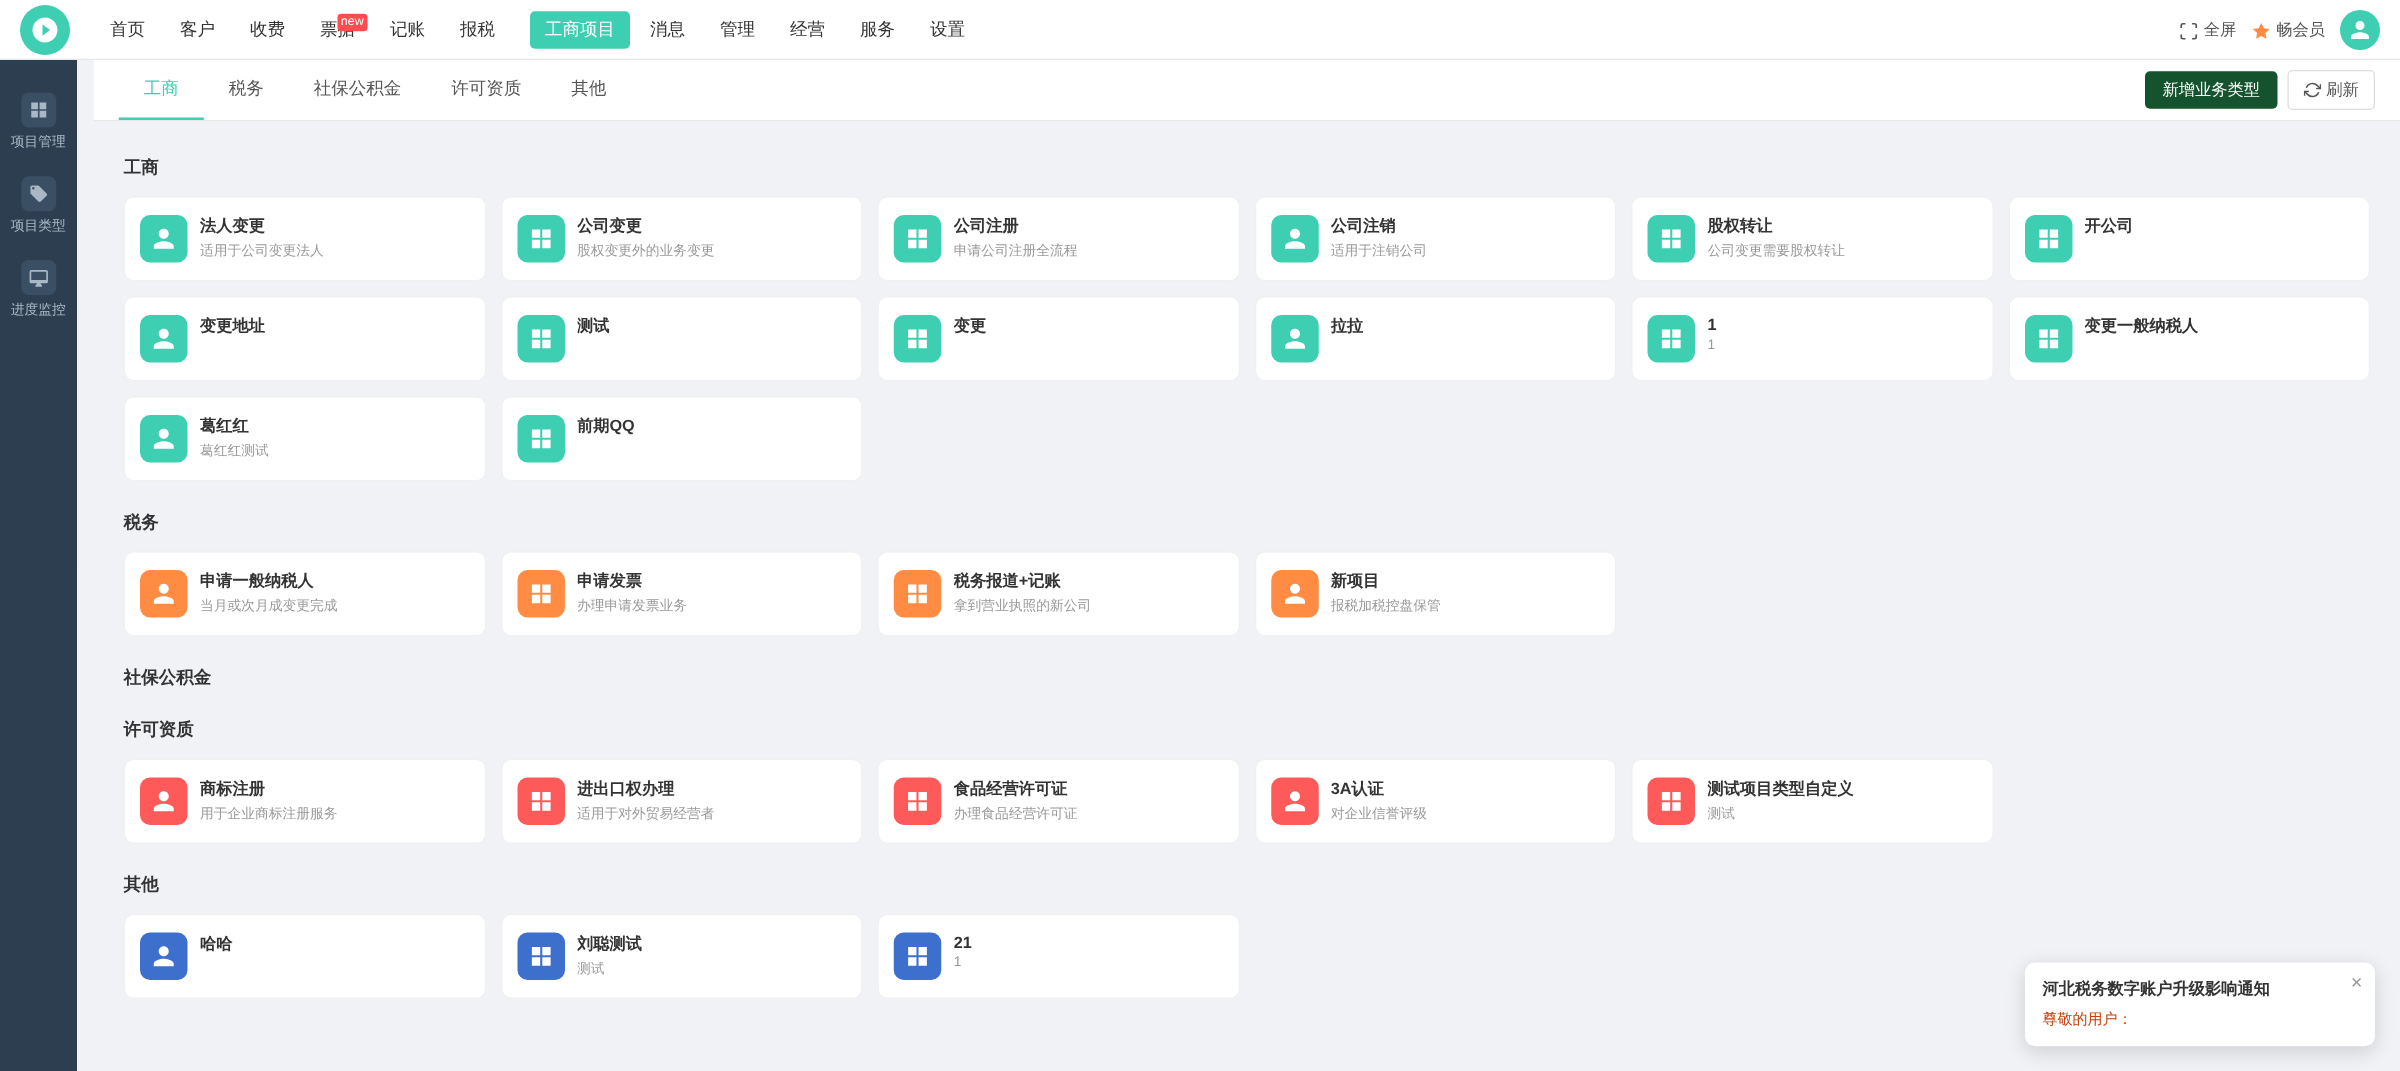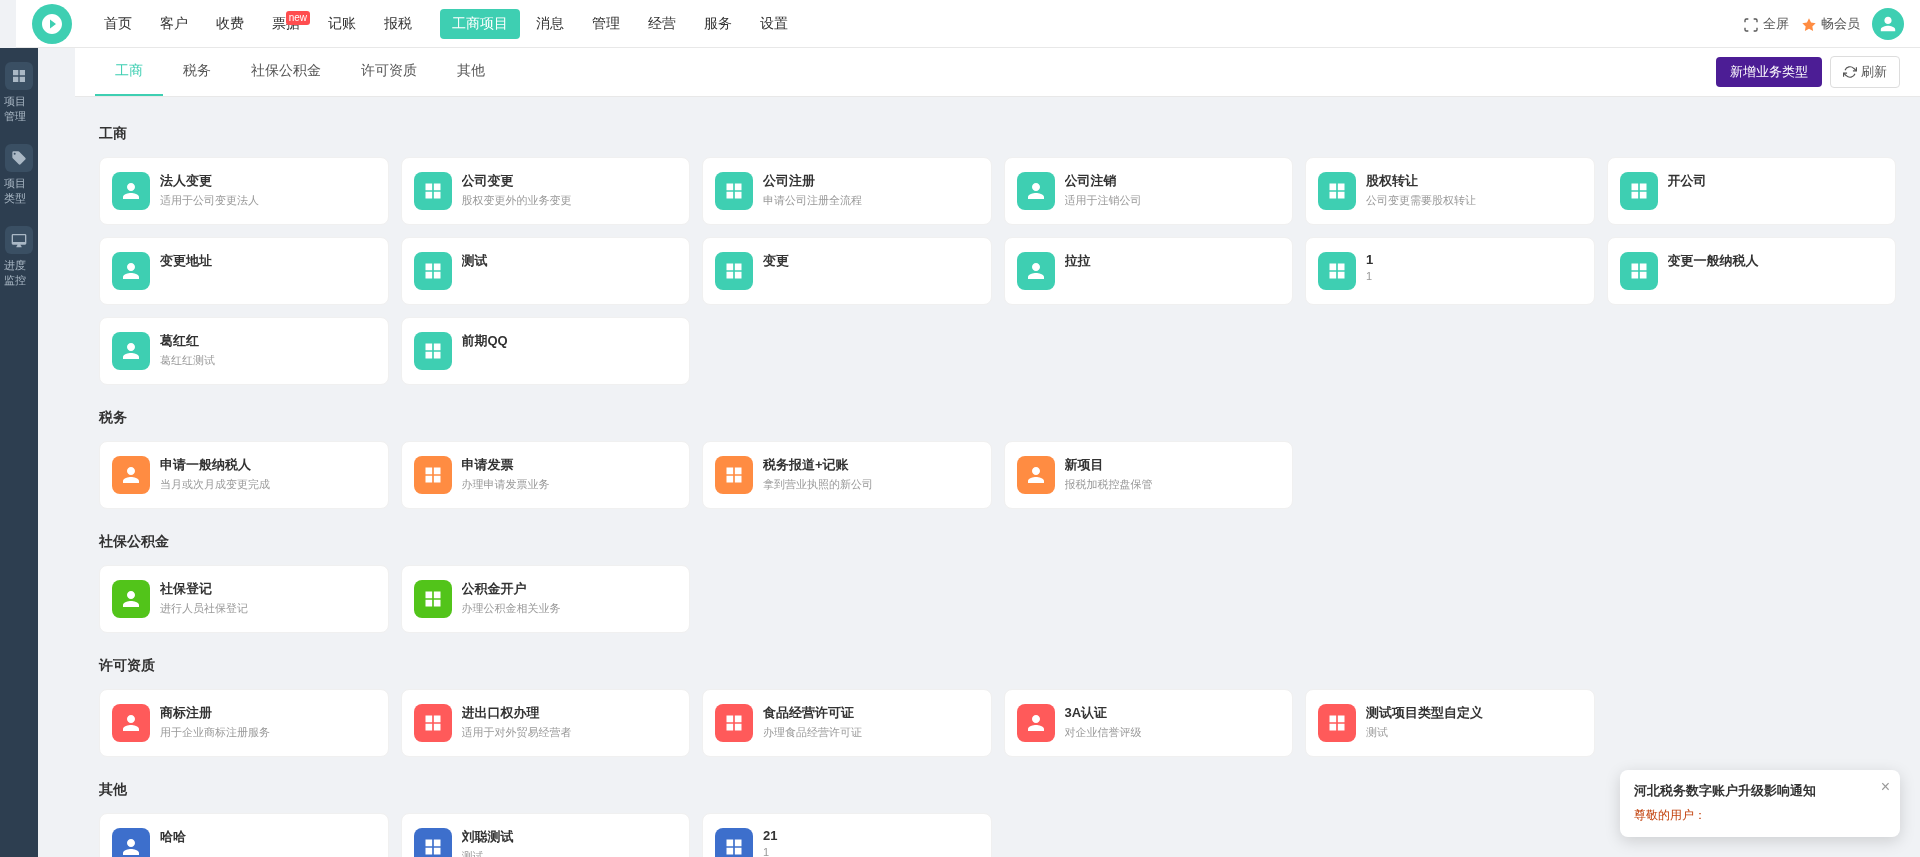--- a/index.html
+++ b/index.html
@@ -6,21 +6,21 @@
     body { font-family: 'Microsoft YaHei', sans-serif; font-size: 13px; background: #f0f2f5; color: #333; }
 
     
     .top-nav {
       height: 48px;
       background: #fff;
       display: flex;
       align-items: center;
       padding: 0 16px;
       border-bottom: 1px solid #e8e8e8;
-      position: fixed; top: 0; left: 16px; right: 0; z-index: 100;
+      position: fixed; top: 0; left: 0; right: 0; z-index: 100;
     }
     .logo {
       width: 40px; height: 40px;
       background: #3ecfb2;
       border-radius: 50%;
       display: flex; align-items: center; justify-content: center;
       margin-right: 20px;
       flex-shrink: 0;
     }
     .logo svg { width: 24px; height: 24px; fill: #fff; }
@@ -61,24 +61,24 @@
       width: 32px; height: 32px;
       background: #3ecfb2;
       border-radius: 50%;
       display: flex; align-items: center; justify-content: center;
       color: #fff; font-size: 14px;
     }
 
     
     .sidebar {
       position: fixed; top: 48px; left: 0; bottom: 0;
-      width: 38px;
+      width: 61px;
       background: #2d3e50;
       display: flex; flex-direction: column; align-items: center;
-      padding-top: 4px;
+      padding-top: 16px;
       z-index: 90;
     }
     .sidebar-item {
       width: 100%;
       display: flex; flex-direction: column; align-items: center;
       padding: 10px 4px;
       cursor: pointer;
       color: #aab8c5;
       font-size: 11px;
       gap: 4px;
@@ -118,21 +118,21 @@
     }
     .tab.active {
       color: #3ecfb2;
       border-bottom: 2px solid #3ecfb2;
     }
     .tab-actions {
       margin-left: auto;
       display: flex; align-items: center; gap: 8px;
     }
     .btn-add-type {
-      background: #4c1d95;
+      background: #14532d;
       color: #fff;
       border: none;
       padding: 6px 14px;
       border-radius: 4px;
       font-size: 13px;
       cursor: pointer;
       margin-left: 12px;
     }
     .btn-refresh {
       background: #fff;
@@ -528,44 +528,20 @@
             <div class="card-text">
               <div class="card-title">新项目</div>
               <div class="card-desc">报税加税控盘保管</div>
             </div>
           </div>
         </div>
     </div>
 
     <div class="section-row">
       <div class="section-title">社保公积金</div>
-      <div class="card-grid" id="shebao-grid">
-          <div class="service-card">
-            <div class="card-icon ic-green">
-              <svg viewBox="0 0 24 24" width="20" height="20" fill="#fff">
-                <path d="M12 12c2.7 0 4.8-2.1 4.8-4.8S14.7 2.4 12 2.4 7.2 4.5 7.2 7.2 9.3 12 12 12zm0 2.4c-3.2 0-9.6 1.6-9.6 4.8v2.4h19.2v-2.4c0-3.2-6.4-4.8-9.6-4.8z"></path>
-              </svg>
-            </div>
-            <div class="card-text">
-              <div class="card-title">社保登记</div>
-              <div class="card-desc">进行人员社保登记</div>
-            </div>
-          </div>
-          <div class="service-card">
-            <div class="card-icon ic-green">
-              <svg viewBox="0 0 24 24" width="20" height="20" fill="#fff">
-                <path d="M3 3h8v8H3zm10 0h8v8h-8zm0 10h8v8h-8zM3 13h8v8H3z"></path>
-              </svg>
-            </div>
-            <div class="card-text">
-              <div class="card-title">公积金开户</div>
-              <div class="card-desc">办理公积金相关业务</div>
-            </div>
-          </div>
-        </div>
     </div>
 
     <div class="section-row">
       <div class="section-title">许可资质</div>
       <div class="card-grid" id="xuke-grid">
           <div class="service-card">
             <div class="card-icon ic-red">
               <svg viewBox="0 0 24 24" width="20" height="20" fill="#fff">
                 <path d="M12 12c2.7 0 4.8-2.1 4.8-4.8S14.7 2.4 12 2.4 7.2 4.5 7.2 7.2 9.3 12 12 12zm0 2.4c-3.2 0-9.6 1.6-9.6 4.8v2.4h19.2v-2.4c0-3.2-6.4-4.8-9.6-4.8z"></path>
               </svg>

